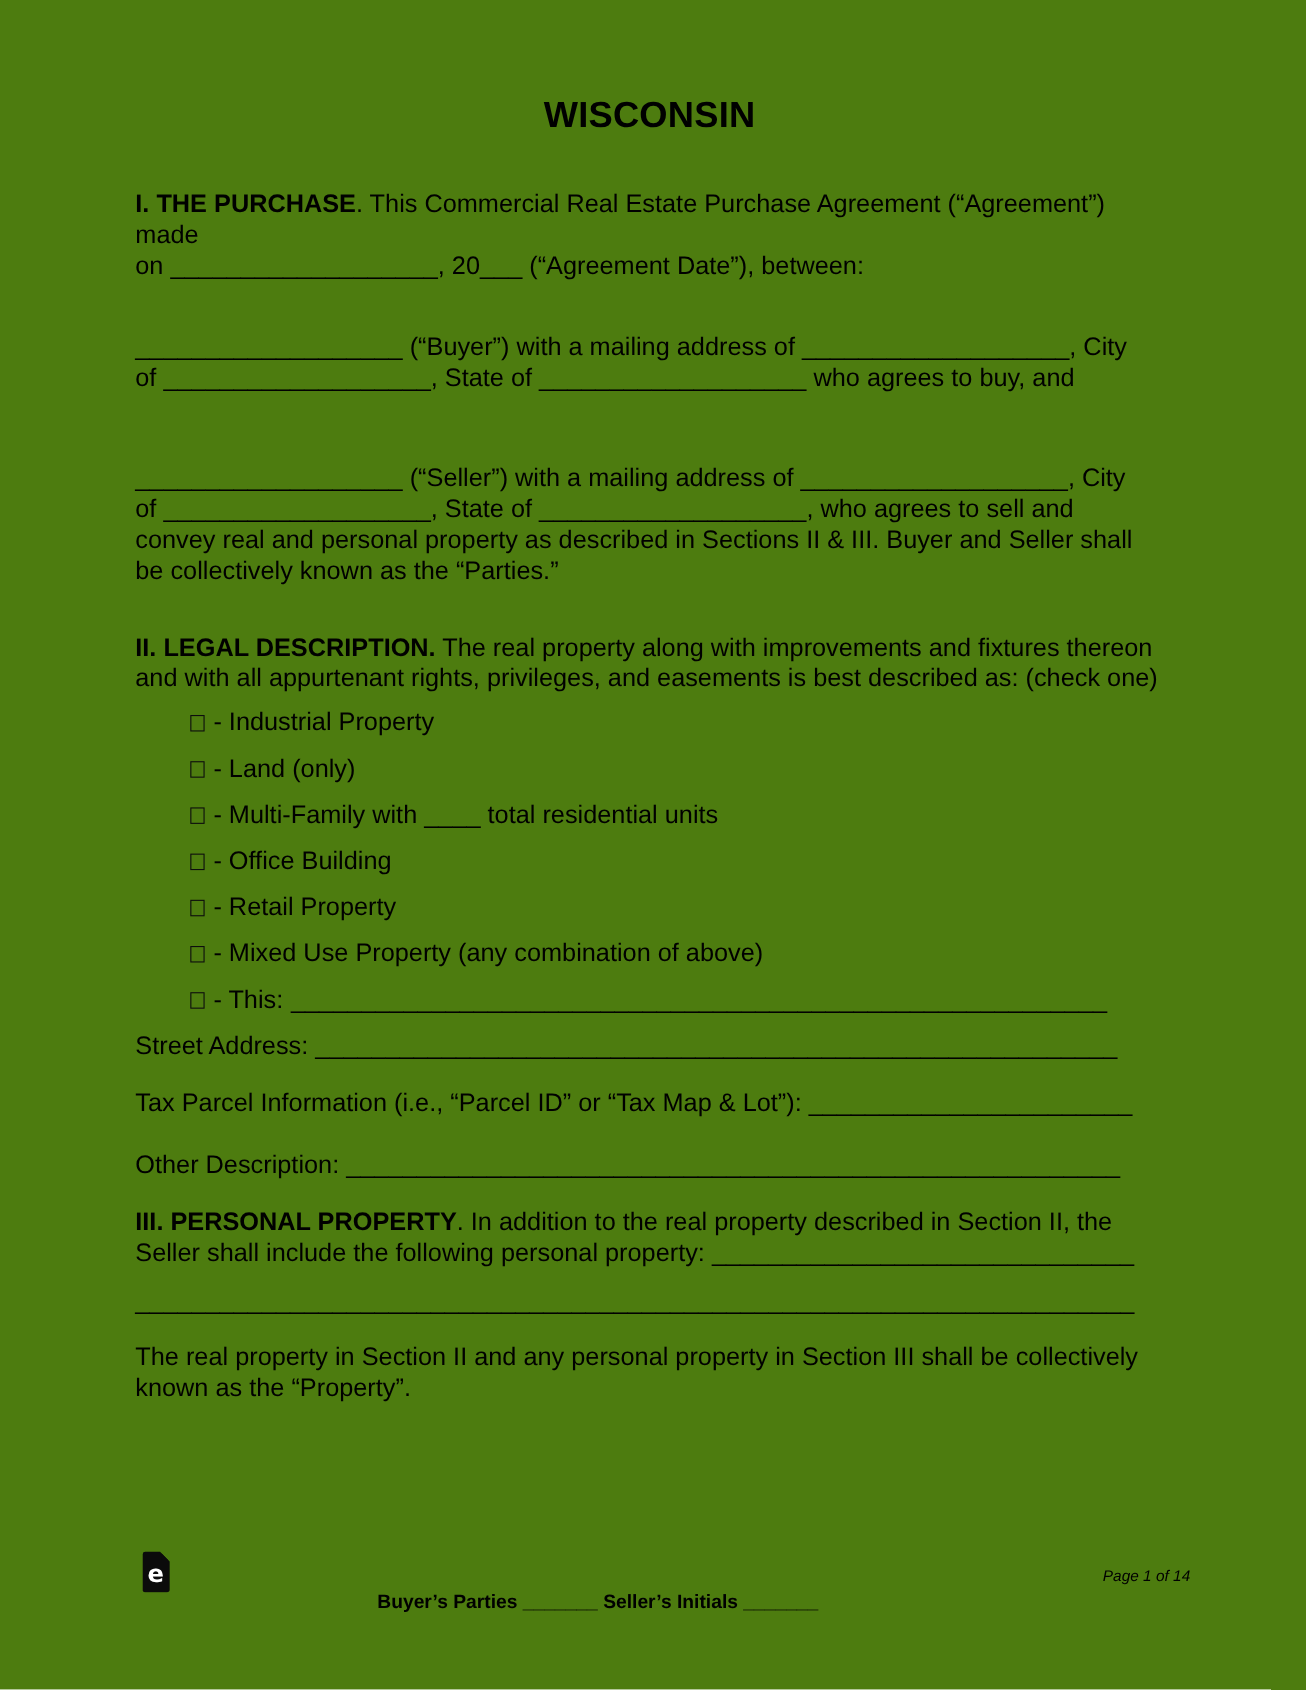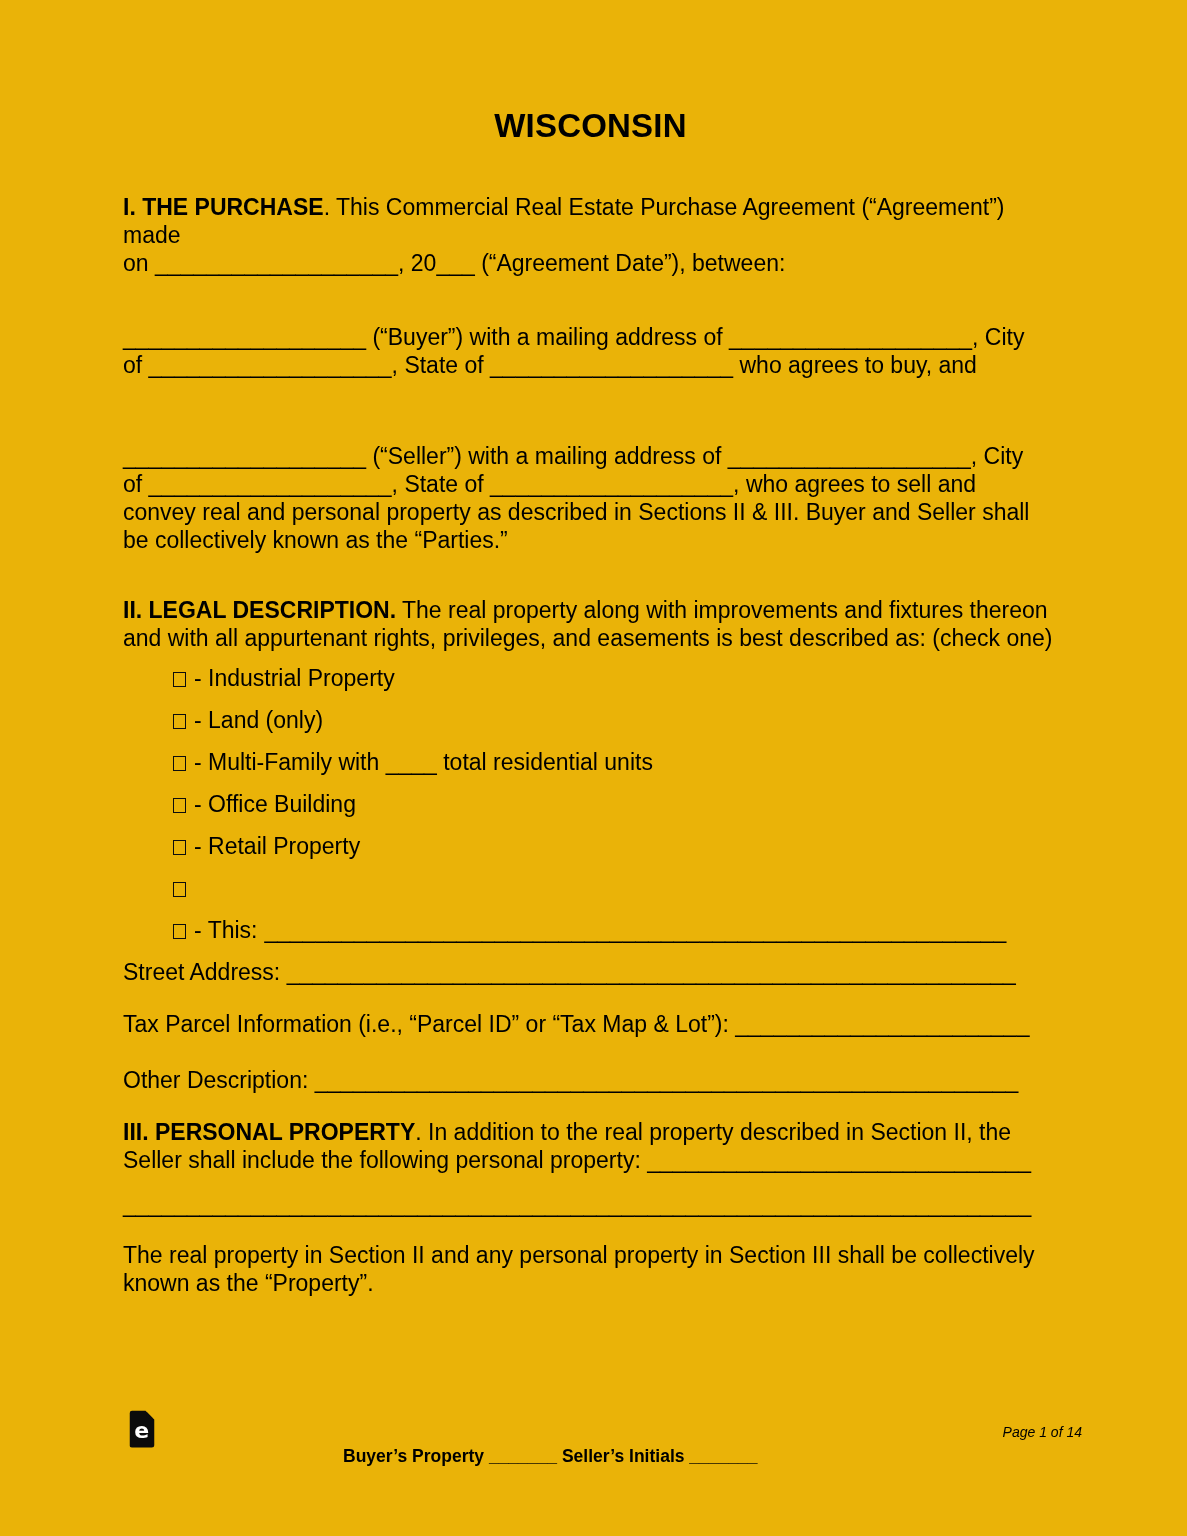--- a/index.html
+++ b/index.html
@@ -1,24 +1,24 @@
 <!DOCTYPE html>
 <html lang="en"><head>
 <meta charset="utf-8">
 <style>
   html, body { margin: 0; padding: 0; background: #ffffff; }
   .page {
     position: relative;
     width: 1187px;
     height: 1536px;
-    background: #eab308;
+    background: #4d7c0f;
     color: #000000;
     font-family: "Liberation Sans", sans-serif;
     box-sizing: border-box;
-    padding: 106px 129px 0 123px;
+    padding: 84px 129px 0 123px;
     overflow: hidden;
   }
   .title {
     margin: 0;
     font-size: 33px;
     line-height: 40px;
     font-weight: bold;
     text-align: center;
     letter-spacing: 0.2px;
   }
@@ -102,21 +102,21 @@
 
   <p class="para m-legal"><b>II. LEGAL DESCRIPTION.</b><span> The real property along with improvements and fixtures thereon
 and with all appurtenant rights, privileges, and easements is best described as: (check one)</span></p>
 
   <ul class="options">
     <li><span class="checkbox"></span><span>- Industrial Property</span></li>
     <li><span class="checkbox"></span><span>- Land (only)</span></li>
     <li><span class="checkbox"></span><span>- Multi-Family with ____ total residential units</span></li>
     <li><span class="checkbox"></span><span>- Office Building</span></li>
     <li><span class="checkbox"></span><span>- Retail Property</span></li>
-    <li><span class="checkbox"></span></li>
+    <li><span class="checkbox"></span><span>- Mixed Use Property (any combination of above)</span></li>
     <li><span class="checkbox"></span><span>- This:</span><span class="option-blank">__________________________________________________________</span></li>
   </ul>
 
   <p class="field-row m-street"><span>Street Address:</span> <span>_________________________________________________________</span></p>
 
   <p class="field-row m-tax"><span>Tax Parcel Information (i.e., “Parcel ID” or “Tax Map &amp; Lot”):</span> <span>_______________________</span></p>
 
   <p class="field-row m-otherdesc"><span>Other Description:</span> <span>_______________________________________________________</span></p>
 
   <p class="para m-personal"><b>III. PERSONAL PROPERTY</b><span>. In addition to the real property described in Section II, the
@@ -128,15 +128,15 @@
 known as the “Property”.</p>
 
   <svg class="footer-logo" viewBox="0 0 26 38" xmlns="http://www.w3.org/2000/svg">
     <path d="M3 0.75 H16.5 L25.25 9.5 V35 a2.5 2.5 0 0 1 -2.5 2.5 H3 A2.25 2.25 0 0 1 0.75 35 V3 A2.25 2.25 0 0 1 3 0.75 Z" fill="#0b0b0b"></path>
     <path d="M17.7 2.1 L23.7 8.2 H19.6 a1.9 1.9 0 0 1 -1.9 -1.9 Z" fill="#0b0b0b"></path>
     <text x="12.6" y="28" text-anchor="middle" font-family="'DejaVu Sans', sans-serif" font-size="22" font-weight="bold" fill="#ffffff">e</text>
   </svg>
 
   <div class="page-label">Page 1 of 14</div>
 
-  <div class="initials-row"><span>Buyer’s Property</span> <span>_______</span> <span>Seller’s Initials</span> <span>_______</span></div>
+  <div class="initials-row"><span>Buyer’s Parties</span> <span>_______</span> <span>Seller’s Initials</span> <span>_______</span></div>
 
 </div>
 
 </body></html>

